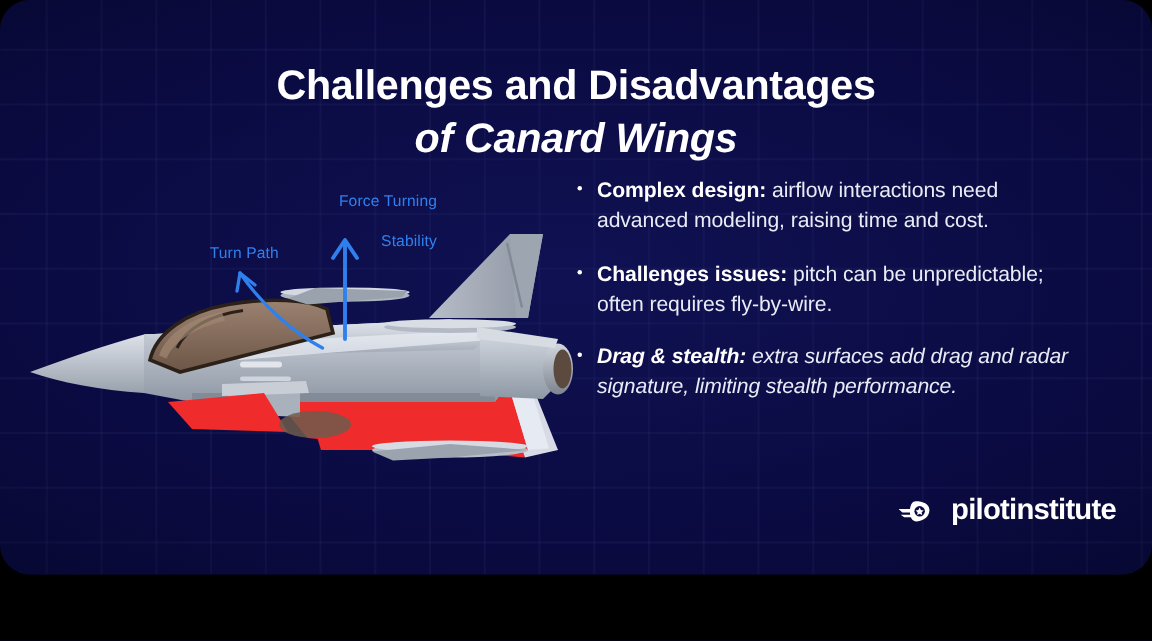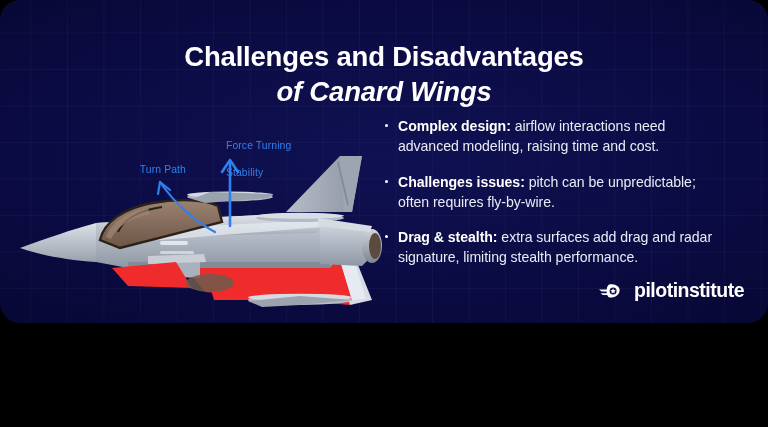--- a/index.html
+++ b/index.html
@@ -9,21 +9,21 @@
   }
   body {
     width: 768px;
     height: 427px;
     overflow: hidden;
     font-family: "Liberation Sans", sans-serif;
   }
   #slide {
     position: relative;
     width: 768px;
-    height: 323px;
+    height: 383px;
     background-color: #0b0b44;
     border-radius: 20px;
     overflow: hidden;
   }
   #grid {
     position: absolute;
     inset: 0;
     background-image:
       linear-gradient(to right, rgba(120,140,210,0.085) 1px, transparent 1px),
       linear-gradient(to bottom, rgba(120,140,210,0.085) 1px, transparent 1px);
@@ -63,21 +63,21 @@
   }
   .bullet {
     position: relative;
     padding-left: 14px;
     margin-bottom: 15px;
     color: #e9ecf6;
     font-size: 14.1px;
     line-height: 1.44;
     letter-spacing: -0.05px;
   }
-  .bullet:last-child { margin-bottom: 0; }
+  .bullet:last-child { margin-bottom: 0; font-style: italic; }
   .bullet .dot {
     position: absolute;
     left: 1px;
     top: 8px;
     width: 3.2px;
     height: 3.2px;
     border-radius: 50%;
     background: #ffffff;
   }
   .bullet .lead {
@@ -88,37 +88,37 @@
   
   .annot {
     position: absolute;
     color: #2f80ed;
     font-size: 10.4px;
     line-height: 1.28;
     letter-spacing: 0.1px;
     white-space: pre;
   }
   #annot-turn-path { left: 128px; top: 150px; }
-  #annot-force { left: 214px; top: 126px; text-align: left; }
+  #annot-force { left: 214px; top: 115px; text-align: right; }
 
   
   #art {
     position: absolute;
     left: 0;
     top: 0;
     width: 768px;
     height: 427px;
     pointer-events: none;
   }
 
   
   #logo {
     position: absolute;
     right: 24px;
-    bottom: 22px;
+    bottom: 32px;
     display: flex;
     align-items: center;
     gap: 7px;
   }
   #logo-text {
     color: #ffffff;
     font-size: 19.5px;
     font-weight: bold;
     letter-spacing: -0.5px;
     line-height: 1;

